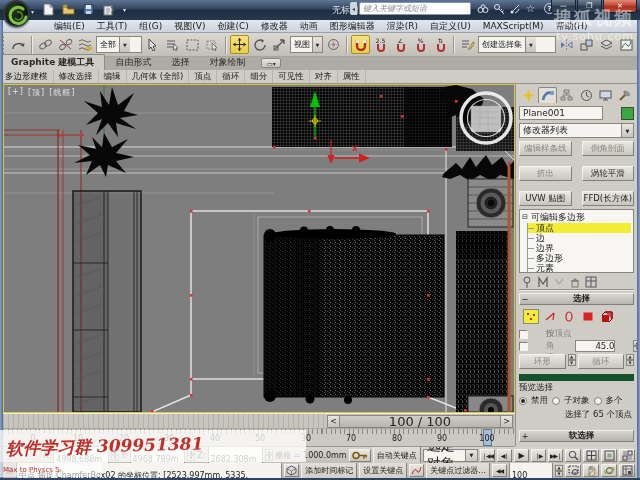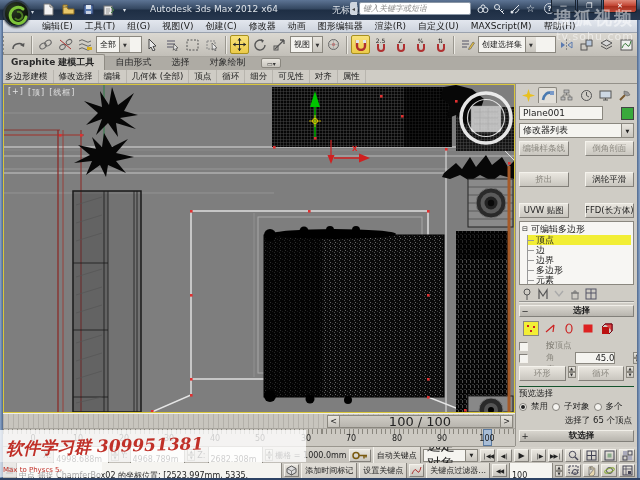--- a/index.html
+++ b/index.html
@@ -23,21 +23,21 @@
 .searchbox span{font-style:italic;color:#8a8a8a;font-size:8px;white-space:nowrap;overflow:hidden}
 .sicons{display:flex;gap:3px;align-items:center;margin-left:3px}
 .sic{width:13px;height:13px;display:flex;align-items:center;justify-content:center;color:#dfe4ea}
 .helpbtn{margin-left:5px;display:flex;align-items:center;color:#dfe4ea;font-size:8px;gap:2px}
 .help-circ{width:11px;height:11px;border:1px solid #cfd6df;border-radius:50%;display:flex;align-items:center;justify-content:center;font-size:7px;font-weight:bold}
 .winbtns{position:absolute;right:3px;top:0;display:flex;gap:1px}
 .wbtn{height:13px;border:1px solid #18222f;border-top:none;border-radius:0 0 3px 3px;background:linear-gradient(#6e7f93,#3c4c60 50%,#2a3a4e 52%,#3a4a5e);color:#fff;font-size:7px;display:flex;align-items:center;justify-content:center}
 .wbtn.min,.wbtn.max{width:25px}
 .wbtn.close{width:34px;background:linear-gradient(#e08a7a,#c0402e 50%,#a62f1e 52%,#c04a38)}
 
-.menubar{position:absolute;left:0;top:20px;width:640px;height:13px;background:linear-gradient(#e3e7ee,#cdd3dd);display:flex;align-items:center;padding-left:36px;border-bottom:1px solid #9aa2ae}
+.menubar{position:absolute;left:0;top:20px;width:640px;height:13px;background:linear-gradient(#e3e7ee,#cdd3dd);display:flex;align-items:center;padding-left:48px;border-bottom:1px solid #9aa2ae}
 .menubar span{padding:0 6px;line-height:13px;font-size:9px;color:#1a1a1a;white-space:nowrap}
 
 .toolbar{position:absolute;left:0;top:33px;width:640px;height:24px;background:linear-gradient(#dbd8d1,#c2bfb8);border-bottom:1px solid #a8a59e;display:flex;align-items:center;padding:0 2px;gap:1px;overflow:hidden}
 .tsep{width:2px;height:18px;border-left:1px solid #9a978f;border-right:1px solid #eceae4;margin:0 2px}
 .ticon{width:19px;height:19px;display:flex;align-items:center;justify-content:center;border:1px solid transparent;border-radius:2px;flex:none}
 .ticon.pressed{background:linear-gradient(#f8e27a,#eccb4a);border:1px solid #a8901e}
 .tdrop{height:17px;background:#f4f3ef;border:1px solid #8a877f;display:flex;align-items:center;flex:none}
 .tdrop .val{padding:0 3px;font-size:8px;white-space:nowrap;overflow:hidden}
 .tdrop .arr{width:11px;height:100%;background:linear-gradient(#e8e5de,#c8c5be);border-left:1px solid #8a877f;display:flex;align-items:center;justify-content:center;font-size:5px;color:#333}
 .handle{width:4px;height:18px;border-left:2px dotted #8f8c84;margin-right:2px}
@@ -58,21 +58,21 @@
 .cmdpanel{position:absolute;left:515px;top:84px;width:122px;height:362px;background:#cfccc5;border-left:1px solid #94918a;display:flex;flex-direction:column;padding:1px 3px 2px 3px;overflow:hidden}
 .cp-tabs{display:flex;gap:1px;height:18px;align-items:flex-end;margin-bottom:2px}
 .cp-tab{width:19px;height:16px;display:flex;align-items:center;justify-content:center;border:1px solid transparent;border-radius:2px 2px 0 0}
 .cp-tab.active{background:#e2dfd8;border:1px solid #8a877f;border-bottom:none}
 .cp-name{display:flex;align-items:center;gap:18px;height:16px;margin-bottom:2px}
 .cp-namefield{flex:1;height:14px;background:#f5f4f0;border:1px solid #8a877f;padding:0 3px;line-height:12px;font-size:9px}
 .cp-swatch{width:13px;height:13px;background:#39a93c;border:1px solid #444}
 .cp-drop{height:15px;background:#f5f4f0;border:1px solid #8a877f;display:flex;align-items:center;margin-bottom:3px}
 .cp-drop .val{flex:1;padding:0 3px;font-size:9px}
 .cp-drop .arr{width:12px;height:100%;background:linear-gradient(#e8e5de,#c8c5be);border-left:1px solid #8a877f;font-size:5px;display:flex;align-items:center;justify-content:center}
-.btngrid{display:grid;grid-template-columns:1fr 1fr;gap:16px;margin-bottom:3px}
+.btngrid{display:grid;grid-template-columns:1fr 1fr;gap:10px;margin-bottom:3px}
 .btn{height:15px;background:linear-gradient(#e9e6df,#c9c6bf);border:1px solid;border-color:#f4f2ec #83807a #83807a #f4f2ec;font-size:8.5px;display:flex;align-items:center;justify-content:center;white-space:nowrap;overflow:hidden}
 .btn.dim{color:#8a877f}
 .stackbox{height:64px;background:#f7f6f3;border:1px solid #8a877f;padding:1px 2px;font-size:9px;overflow:hidden;margin-bottom:2px}
 .st-root{display:flex;align-items:center;gap:3px;height:12px}
 .st-sub{margin-left:5px;border-left:1px solid #999;padding-left:0}
 .st-item{display:flex;align-items:center;height:10px;line-height:10px}
 .st-item .tick{width:6px;border-top:1px solid #999;margin-right:2px}
 .st-item.sel{background:#f2ee35}
 .stack-icons{display:flex;gap:4px;align-items:center;height:16px;border-bottom:2px groove #e8e6e0;margin-bottom:2px;padding:0 2px}
 .rollout{background:linear-gradient(#d8d5ce,#b8b5ae);border:1px solid;border-color:#f0eee8 #82807a #82807a #f0eee8;height:12px;display:flex;align-items:center;font-size:8.5px;font-weight:bold;margin-bottom:2px}
@@ -81,21 +81,21 @@
 .so-icons{display:flex;gap:3px;align-items:center;justify-content:flex-start;height:19px;padding-left:4px;margin-bottom:2px}
 .soic{width:16px;height:15px;display:flex;align-items:center;justify-content:center;border:1px solid transparent}
 .soic.on{background:#f2ee35;border:1px solid #8a877f}
 .chkrow{display:flex;align-items:center;gap:18px;height:12px;font-size:8.5px}
 .chk{width:9px;height:9px;background:#f5f4f0;border:1px solid;border-color:#83807a #f4f2ec #f4f2ec #83807a;flex:none}
 .dim{color:#8a877f}
 .spin{width:8px;height:12px;display:flex;flex-direction:column;flex:none}
 .spin i{flex:1;background:linear-gradient(#e8e5de,#c8c5be);border:1px solid #8a877f;font-style:normal;font-size:4px;line-height:4px;text-align:center;color:#333}
 .field{background:#f5f4f0;border:1px solid #8a877f;height:12px;line-height:10px;padding:0 19px;font-size:8.5px}
 .row2{display:flex;gap:2px;margin:2px 0}
-.pvgroup{border-top:1px solid #14532d;margin-top:3px;padding-top:1px;font-size:8.5px}
+.pvgroup{border-top:7px solid #14532d;margin-top:3px;padding-top:1px;font-size:8.5px}
 .radios{display:flex;align-items:center;gap:4px;height:13px}
 .radio{width:8px;height:8px;border-radius:50%;background:#f5f4f0;border:1px solid #83807a;display:flex;align-items:center;justify-content:center;flex:none}
 .radio.on::after{content:"";width:4px;height:4px;border-radius:50%;background:#222}
 .selstatus{text-align:right;font-size:8.5px;padding:2px 2px 0 0}
 .softsel{margin-top:auto}
 
 .timeslider{position:absolute;left:3px;top:413px;width:512px;height:16px;background:repeating-linear-gradient(90deg,#b4b1aa 0 1px,#c8c5be 1px 5px);border-top:1px solid #efeee9;border-bottom:1px solid #a8a59e}
 .ts-handle{position:absolute;right:2px;top:1px;height:13px;display:flex}
 .ts-btn{width:13px;background:linear-gradient(#e8e5de,#c4c1ba);border:1px solid #8a877f;font-size:8px;display:flex;align-items:center;justify-content:center}
 .ts-val{width:160px;background:linear-gradient(#cfccc5,#b8b5ae);border:1px solid #8a877f;border-left:none;border-right:none;display:flex;align-items:center;justify-content:center;font-size:13px}
@@ -147,21 +147,20 @@
       </div>
     <div class="qbtn">
         <svg width="12" height="12">
           <rect x="1" y="2" width="8" height="9" fill="#e8e8e8" stroke="#777"></rect>
           <path d="M3 5h4M3 7h4M3 9h3" stroke="#999"></path>
           <path d="M8 3l3 3-3 3" fill="none" stroke="#3a7a3a"></path>
         </svg>
       </div>
     <div class="qbtn" style="width:9px;color:#dfe4ea;font-size:6px">▾</div>
   </div>
-  <div class="title-app">Autodesk 3ds Max 2012 x64</div>
   <div class="title-doc">无标题</div>
   <div class="searchwrap">
     <div class="search-tab">◂</div>
     <div class="searchbox">
         <span>键入关键字或短语</span>
       </div>
     <div class="sicons">
       <div class="sic">
           <svg width="12" height="10">
             <circle cx="3.5" cy="6" r="2.5" fill="none" stroke="#dfe4ea"></circle>

